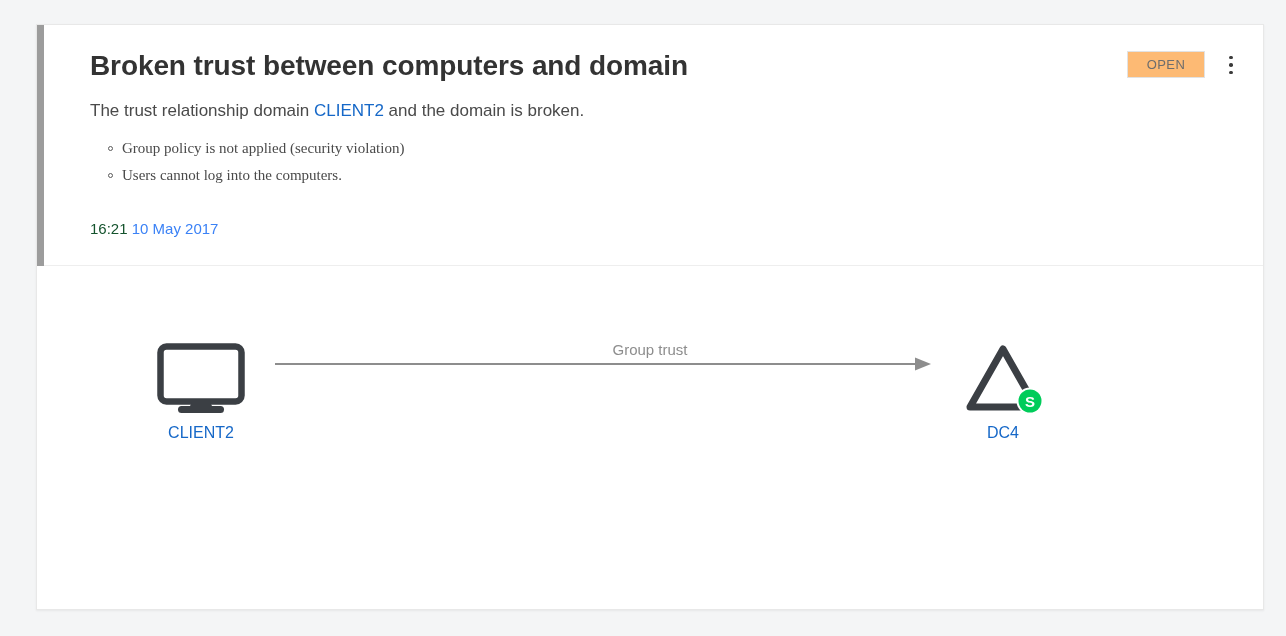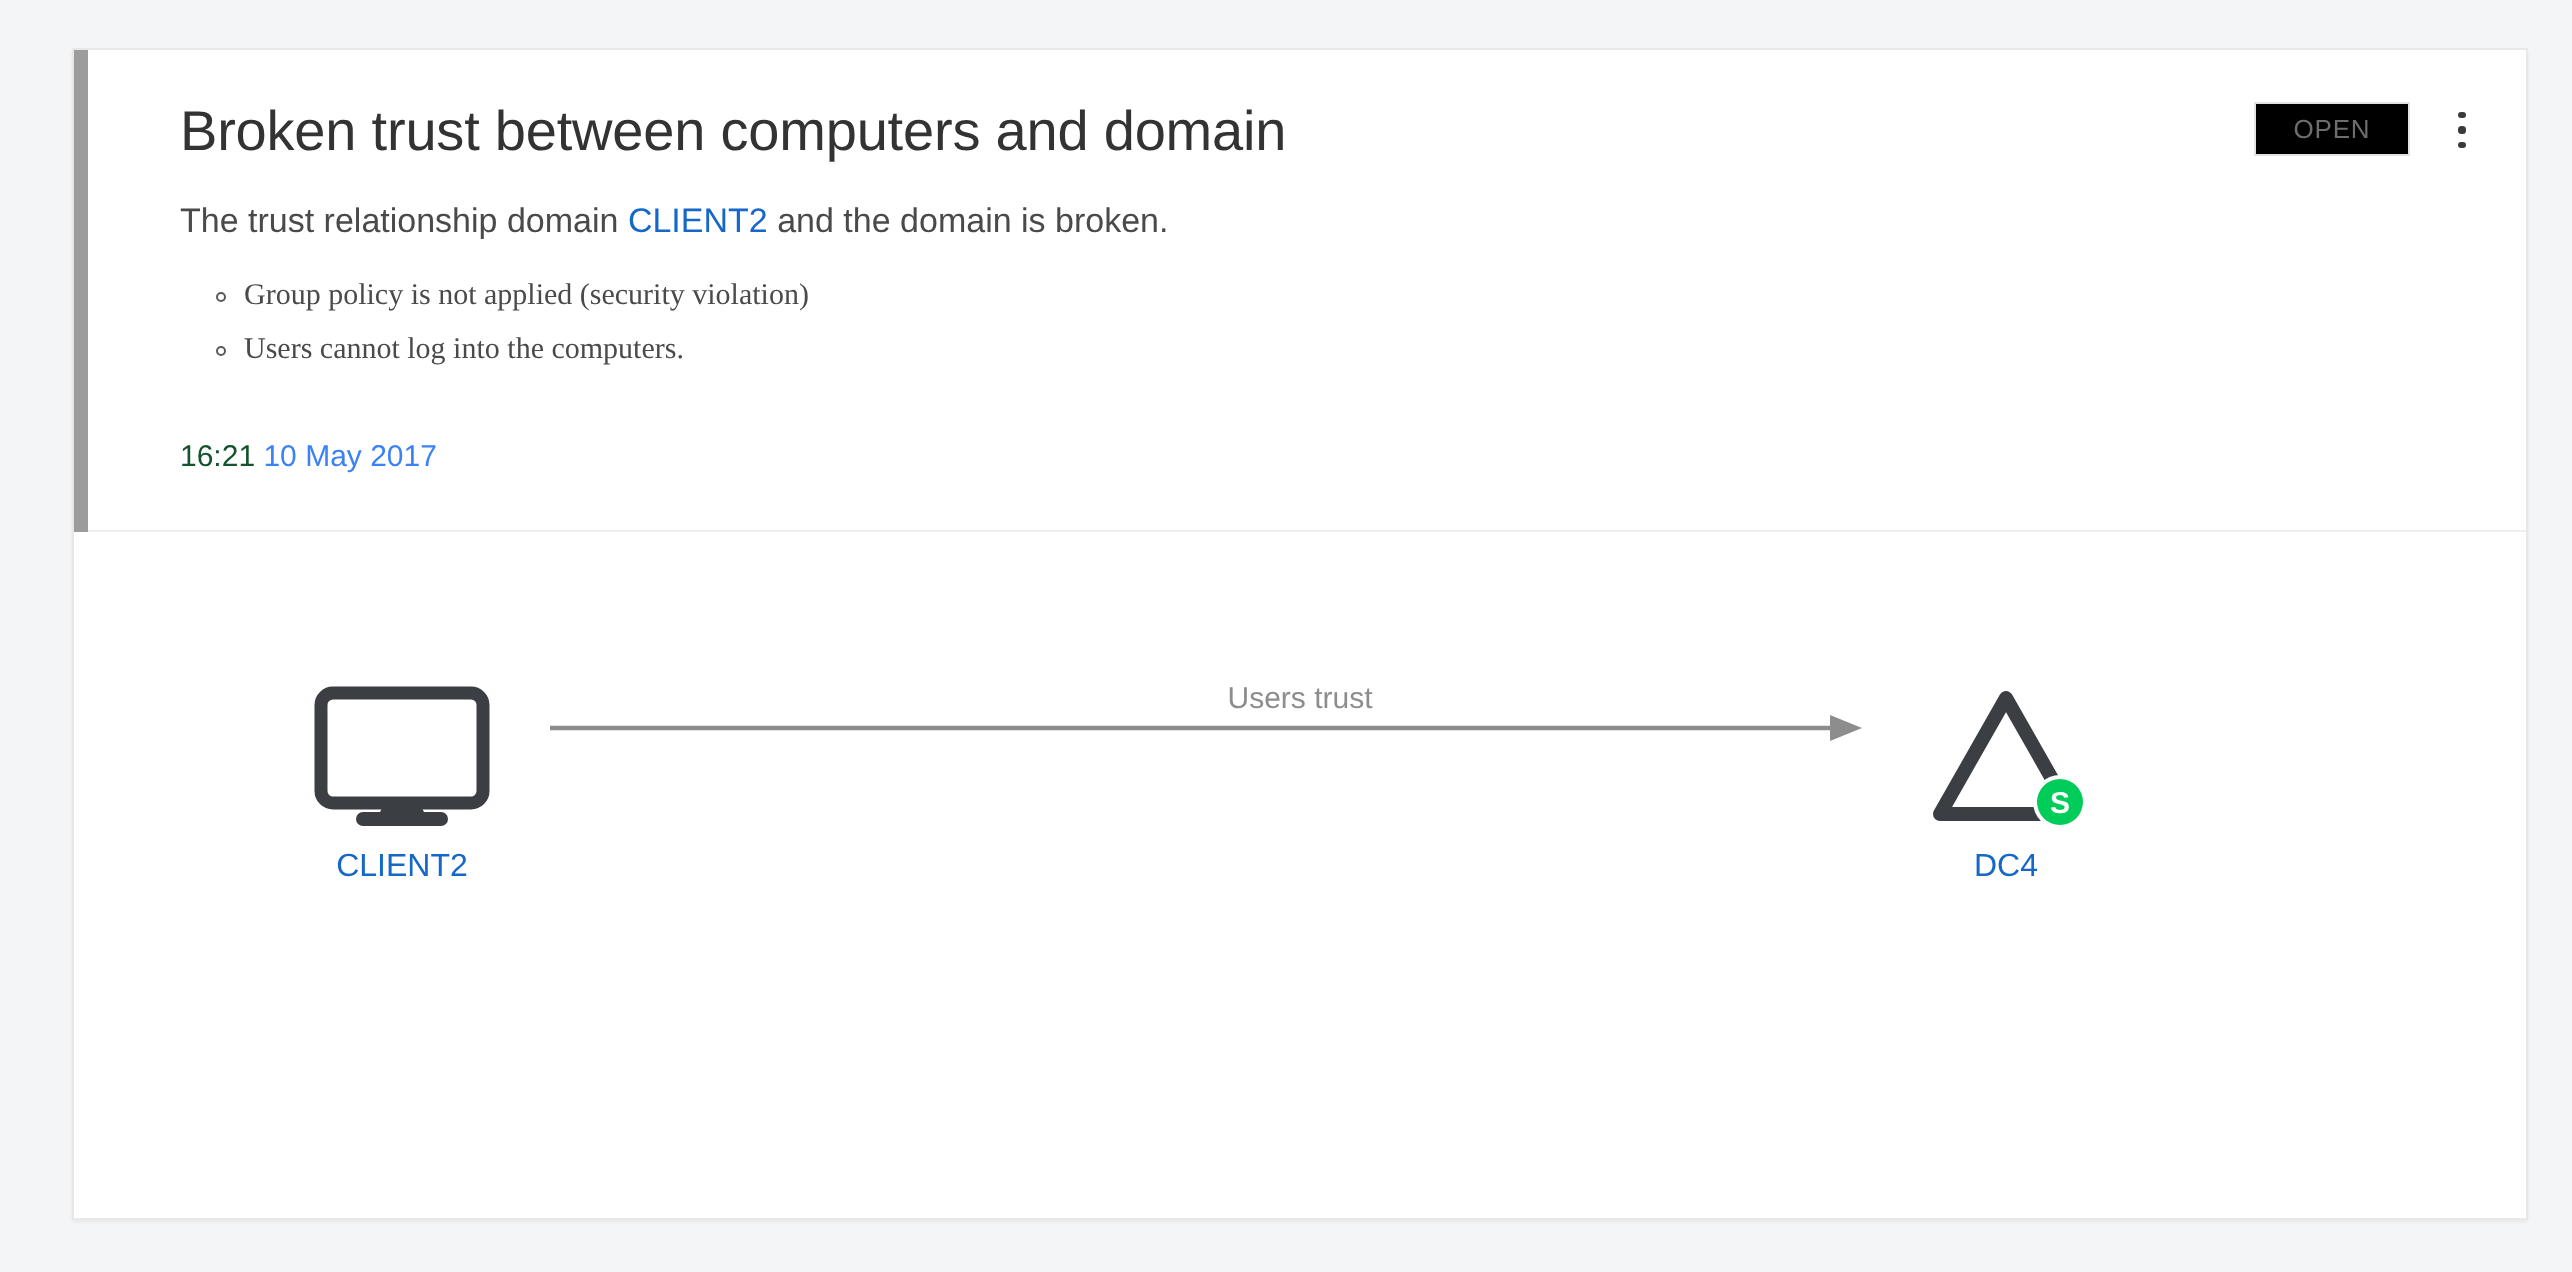--- a/index.html
+++ b/index.html
@@ -48,21 +48,21 @@
     top: 0;
     right: 0;
     height: 100%;
   }
 
   .page-title {
     position: absolute;
     left: 0;
     top: 25px;
     font-size: 28px;
-    font-weight: 400;
+    font-weight: 700;
     color: #333333;
     letter-spacing: -0.1px;
     white-space: nowrap;
   }
 
   .description {
     position: absolute;
     left: 0;
     top: 76px;
     font-size: 17px;
@@ -116,21 +116,21 @@
     color: #3b82f6;
   }
 
   .open-button {
     position: absolute;
     right: 58px;
     top: 26px;
     width: 78px;
     height: 27px;
     border: 1px solid #e2e2e2;
-    background: #000000;
+    background: #fdba74;
     color: #6d6d6d;
     font-size: 13px;
     font-family: "Liberation Sans", sans-serif;
     letter-spacing: 0.4px;
     line-height: 25px;
     text-align: center;
     box-sizing: border-box;
     cursor: pointer;
     padding: 0;
   }
@@ -232,21 +232,21 @@
         <span></span>
         <span></span>
         <span></span>
       </div>
 
     </div>
   </div>
 
   <div class="diagram">
 
-    <div class="edge-label">Users trust</div>
+    <div class="edge-label">Group trust</div>
 
     <svg class="edge-svg" width="700" height="20" viewBox="0 0 700 20">
       <line x1="38" y1="10" x2="680" y2="10" stroke="#8d8d8d" stroke-width="2.2"></line>
       <polygon points="678,3.5 694,10 678,16.5" fill="#8d8d8d"></polygon>
     </svg>
 
     <div class="node node-client">
       <svg width="90" height="72" viewBox="0 0 90 72">
         <rect x="4.5" y="4.5" width="81" height="55" rx="6" ry="6" fill="none" stroke="#3b3f44" stroke-width="6.5"></rect>
         <path d="M36 60 L54 60 L57 66 L33 66 Z" fill="#3b3f44"></path>

